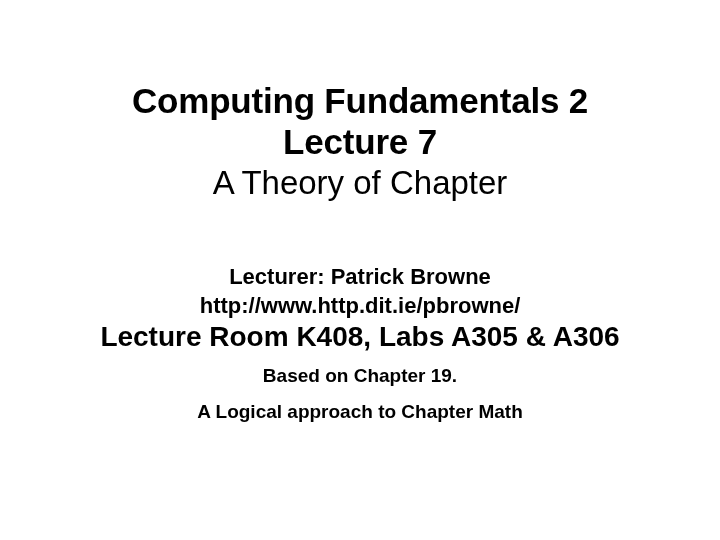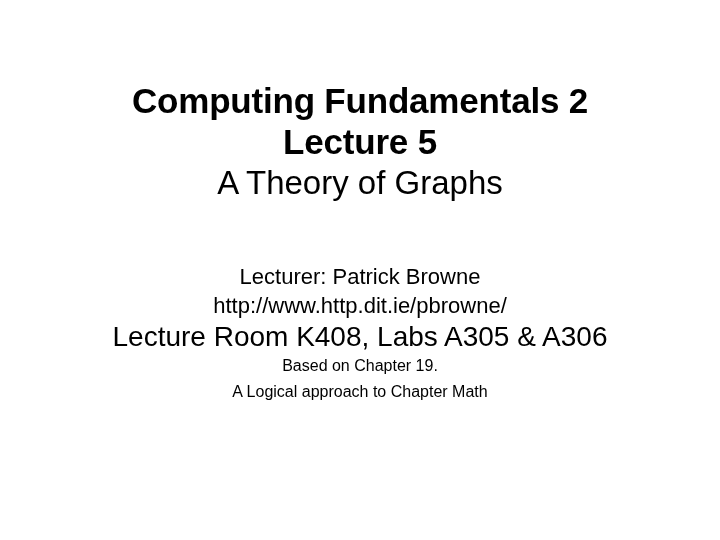--- a/index.html
+++ b/index.html
@@ -54,47 +54,48 @@
     position: absolute;
     left: 0;
     top: 262px;
     width: 720px;
     text-align: center;
   }
 
   .body-line {
     display: block;
     white-space: nowrap;
-    font-weight: normal;
+    font-weight: bold;
   }
 
   .body-line.sz-med {
     font-size: 22px;
     line-height: 29px;
   }
 
   .body-line.sz-large {
     font-size: 28px;
     line-height: 33px;
   }
 
   .body-line.sz-small {
-    font-size: 16px;
+    font-size: 19px;
     line-height: 26px;
+    margin-top: 10px;
   }
 </style>
 </head>
 <body>
 
 <div class="slide">
 
   <div class="title-block">
     <span class="title-line">Computing Fundamentals 2</span>
-    <span class="title-line">Lecture 5</span>
-    <span class="title-line subtitle">A Theory of Graphs</span>
+    <span class="title-line">Lecture 7</span>
+    <span class="title-line subtitle">A Theory of Chapter</span>
   </div>
 
   <div class="body-block">
     <span class="body-line sz-med">Lecturer: Patrick Browne</span>
     <span class="body-line sz-med">http://www.http.dit.ie/pbrowne/</span>
     <span class="body-line sz-large">Lecture Room K408, Labs A305 &amp; A306</span>
     <span class="body-line sz-small">Based on Chapter 19.</span>
     <span class="body-line sz-small">A Logical approach to Chapter Math</span>
   </div>
 

